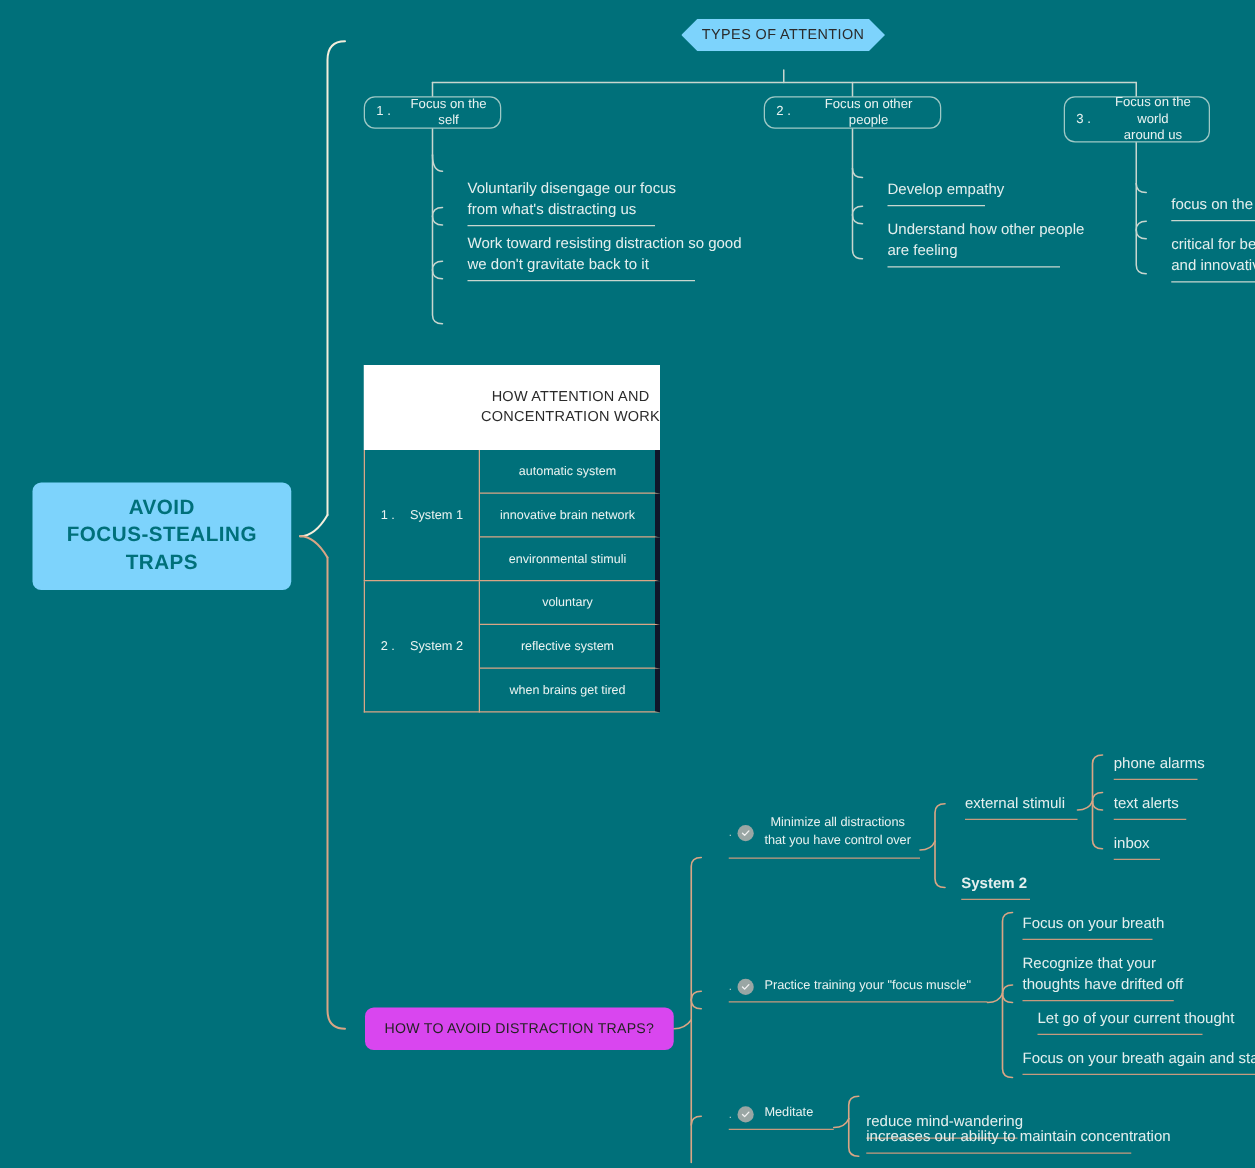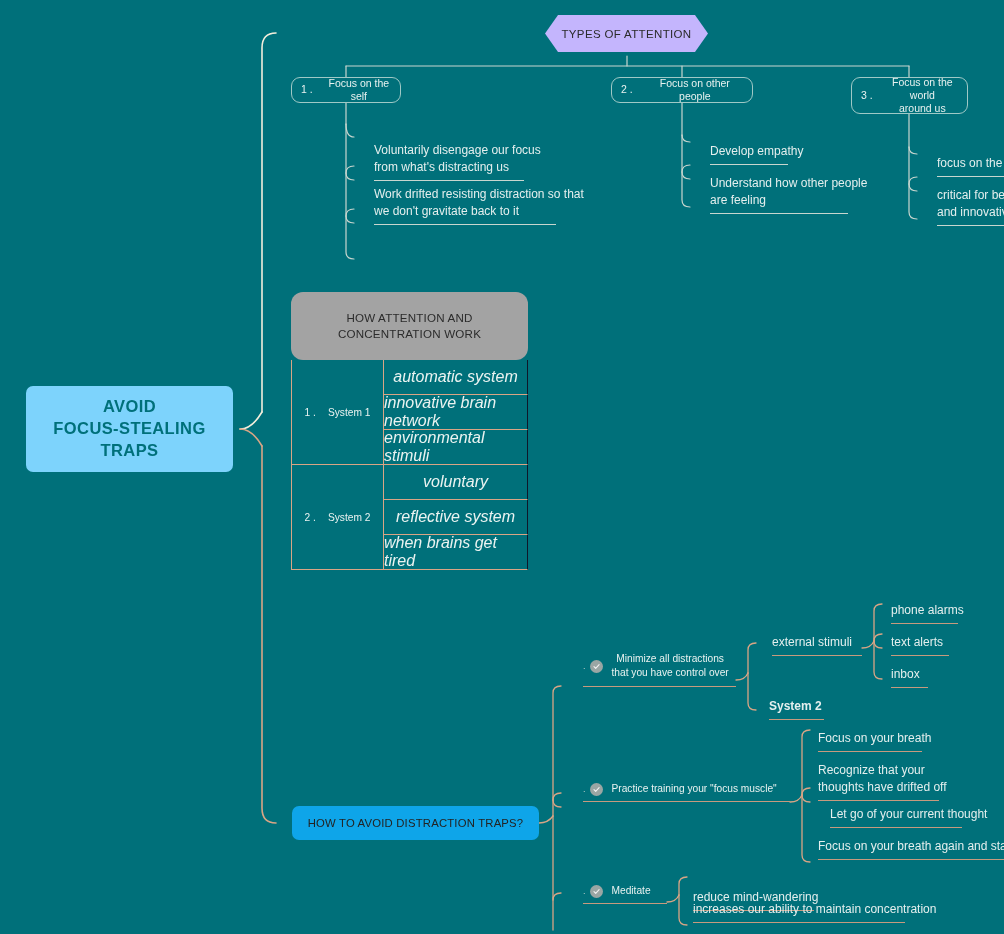--- a/index.html
+++ b/index.html
@@ -50,22 +50,22 @@
     letter-spacing: 0.4px;
     line-height: 1.33;
   }
 
   
   .hex-banner {
     position: absolute;
     left: 545px;
     top: 15px;
     width: 163px;
-    height: 37px;
-    background: #c4b5fd;
+    height: 26px;
+    background: #7dd3fc;
     clip-path: polygon(13px 0, 150px 0, 163px 50%, 150px 100%, 13px 100%, 0 50%);
     display: flex;
     align-items: center;
     justify-content: center;
   }
   .hex-banner .hex-label {
     color: #2B2B2B;
     font-size: 11.5px;
     letter-spacing: 0.35px;
     white-space: nowrap;
@@ -113,26 +113,25 @@
   .table-wrap {
     position: absolute;
     left: 291px;
     top: 292px;
     width: 237px;
     height: 275px;
   }
   .table-head {
     width: 237px;
     height: 68px;
-    background: #a3a3a3;
-    display: flex;
-    align-items: center;
-    justify-content: center;
+    background: #ffffff;
+    display: flex;
+    align-items: center;
+    justify-content: flex-end;
     text-align: center;
-    border-radius: 12px;
   }
   .table-head .th-label {
     color: #2B2B2B;
     font-size: 11.6px;
     line-height: 1.38;
     letter-spacing: 0.2px;
   }
   .tcell-left {
     width: 93px;
     border-left: 1px solid #D9A585;
@@ -141,40 +140,39 @@
     display: flex;
     align-items: center;
     justify-content: center;
     color: #EAF3F1;
     font-size: 10.2px;
   }
   .tcell-left .sys-num { margin-right: 12px; }
   .tcell-right {
     width: 144px;
     height: 35px;
-    border-right: 1px solid #0f172a;
+    border-right: 4px solid #0f172a;
     border-bottom: 1px solid #D9A585;
     display: flex;
     align-items: center;
     justify-content: center;
     color: #EAF3F1;
-    font-size: 16px;
-    font-style: italic;
+    font-size: 10px;
   }
   .tgroup { display: flex; }
   .tgroup .tcell-right-stack { display: flex; flex-direction: column; }
 
   
   .tan-pill {
     position: absolute;
     left: 292px;
     top: 806px;
     width: 247px;
     height: 34px;
-    background: #0ea5e9;
+    background: #d946ef;
     border-radius: 7px;
     display: flex;
     align-items: center;
     justify-content: center;
   }
   .tan-pill .tp-label {
     color: #232323;
     font-size: 11.3px;
     letter-spacing: 0.2px;
     white-space: nowrap;
@@ -314,21 +312,21 @@
       <span>around us</span>
     </span>
   </div>
 
   <div class="leaf uline-cream" style="left:374px; top:142px; width:150px;">
     <span>Voluntarily disengage our focus</span><br>
     <span>from what's distracting us</span>
   </div>
 
   <div class="leaf uline-cream" style="left:374px; top:186px; width:182px;">
-    <span>Work drifted resisting distraction so that</span><br>
+    <span>Work toward resisting distraction so good</span><br>
     <span>we don't gravitate back to it</span>
   </div>
 
 
   <div class="leaf uline-cream" style="left:710px; top:143px; width:78px;">
     <span>Develop empathy</span>
   </div>
 
   <div class="leaf uline-cream" style="left:710px; top:175px; width:138px;">
     <span>Understand how other people</span><br>

